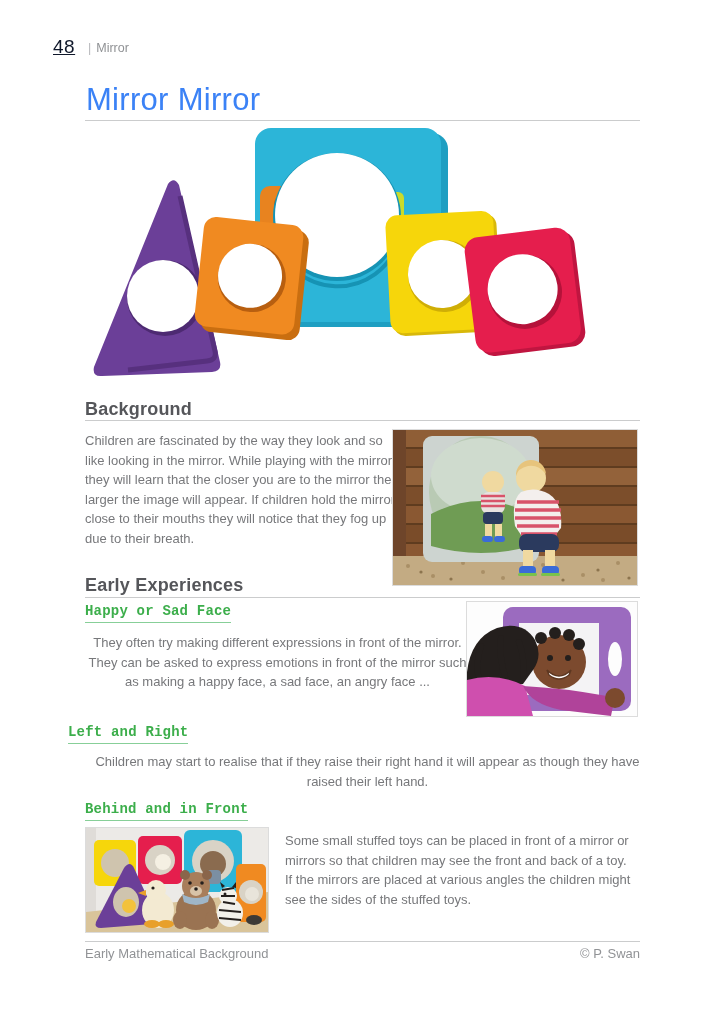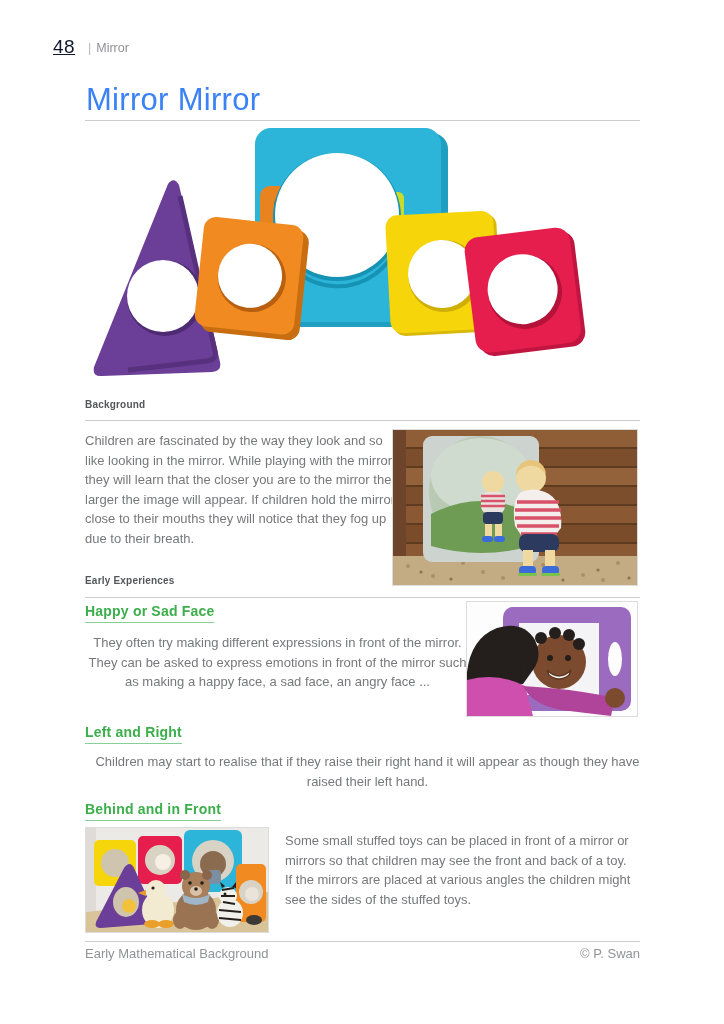--- a/index.html
+++ b/index.html
@@ -14,23 +14,23 @@
   .chapter-wrap{left:88px;top:41px;font-size:12.5px;color:#909295;}
   .chapter-bar{color:#b7b9bc;margin-right:5px;}
   
   .title{left:86px;top:82px;font-size:31px;color:#3b82f6;letter-spacing:.3px;font-weight:400;}
   .rule{height:1px;background:#cbcccd;width:555px;left:85px;}
   .rule-title{top:120px;}
   .rule-bg{top:420px;}
   .rule-ee{top:597px;}
   .rule-foot{top:941px;}
   
-  .h-section{font-size:10px;font-weight:700;color:#55565a;letter-spacing:.2px;text-align:center;}
+  .h-section{font-size:18px;font-weight:700;color:#55565a;letter-spacing:.2px;text-align:center;}
   .h-green{font-size:14px;font-weight:700;color:#3cae4b;display:inline-block;
-           padding-bottom:3px;border-bottom:1.5px solid #87cf98;letter-spacing:.2px;}
+           padding-bottom:3px;border-bottom:1.5px solid #87cf98;letter-spacing:.2px;font-family:Liberation Mono, monospace;}
   
   .body-txt{font-size:13px;line-height:19.5px;color:#77787b;}
   .w-bg{width:320px;}
   .w-hs{width:385px;text-align:center;}
   .w-lr{width:565px;text-align:center;}
   .w-bf{width:352px;}
   
   .photo{border:1px solid #dcdcdc;box-sizing:border-box;overflow:hidden;background:#fff;}
   
   .footer-txt{font-size:13px;color:#919396;top:946px;}
@@ -211,21 +211,21 @@
           <path d="M34,36 q-2,20 4,38"></path>
           <path d="M52,40 q6,16 4,34"></path>
         </g>
       <path d="M0,78 q30,-8 58,6 l8,30 L0,114 Z" fill="#cf4fae"></path>
       <path d="M56,84 q40,2 84,10 q8,2 6,10 l-2,10 l-50,-6 q-30,-6 -38,-24 Z" fill="#b0439a"></path>
       <circle cx="148" cy="96" r="10" fill="#7c4a2e"></circle>
     </g>
   </svg>
 </div>
 
-<div class="abs h-green" style="left:85px;top:724px;">Left and Right</div>
+<div class="abs h-green" style="left:68px;top:724px;">Left and Right</div>
 <div class="abs body-txt w-lr" style="left:85px;top:752px;">Children may start to realise that if they raise their right hand it will appear as though they have raised their left hand.</div>
 
 <div class="abs h-green" style="left:85px;top:801px;">Behind and in Front</div>
 
 <div class="abs photo" style="left:85px;top:827px;width:184px;height:106px;">
   <svg width="182" height="104" viewBox="0 0 182 104">
     <rect width="182" height="104" fill="#eceae7"></rect>
     <path d="M0,0 L10,0 L10,104 L0,104 Z" fill="#dfdcd8"></path>
     <path d="M0,84 L182,64 L182,104 L0,104 Z" fill="#d9c49a"></path>
 

